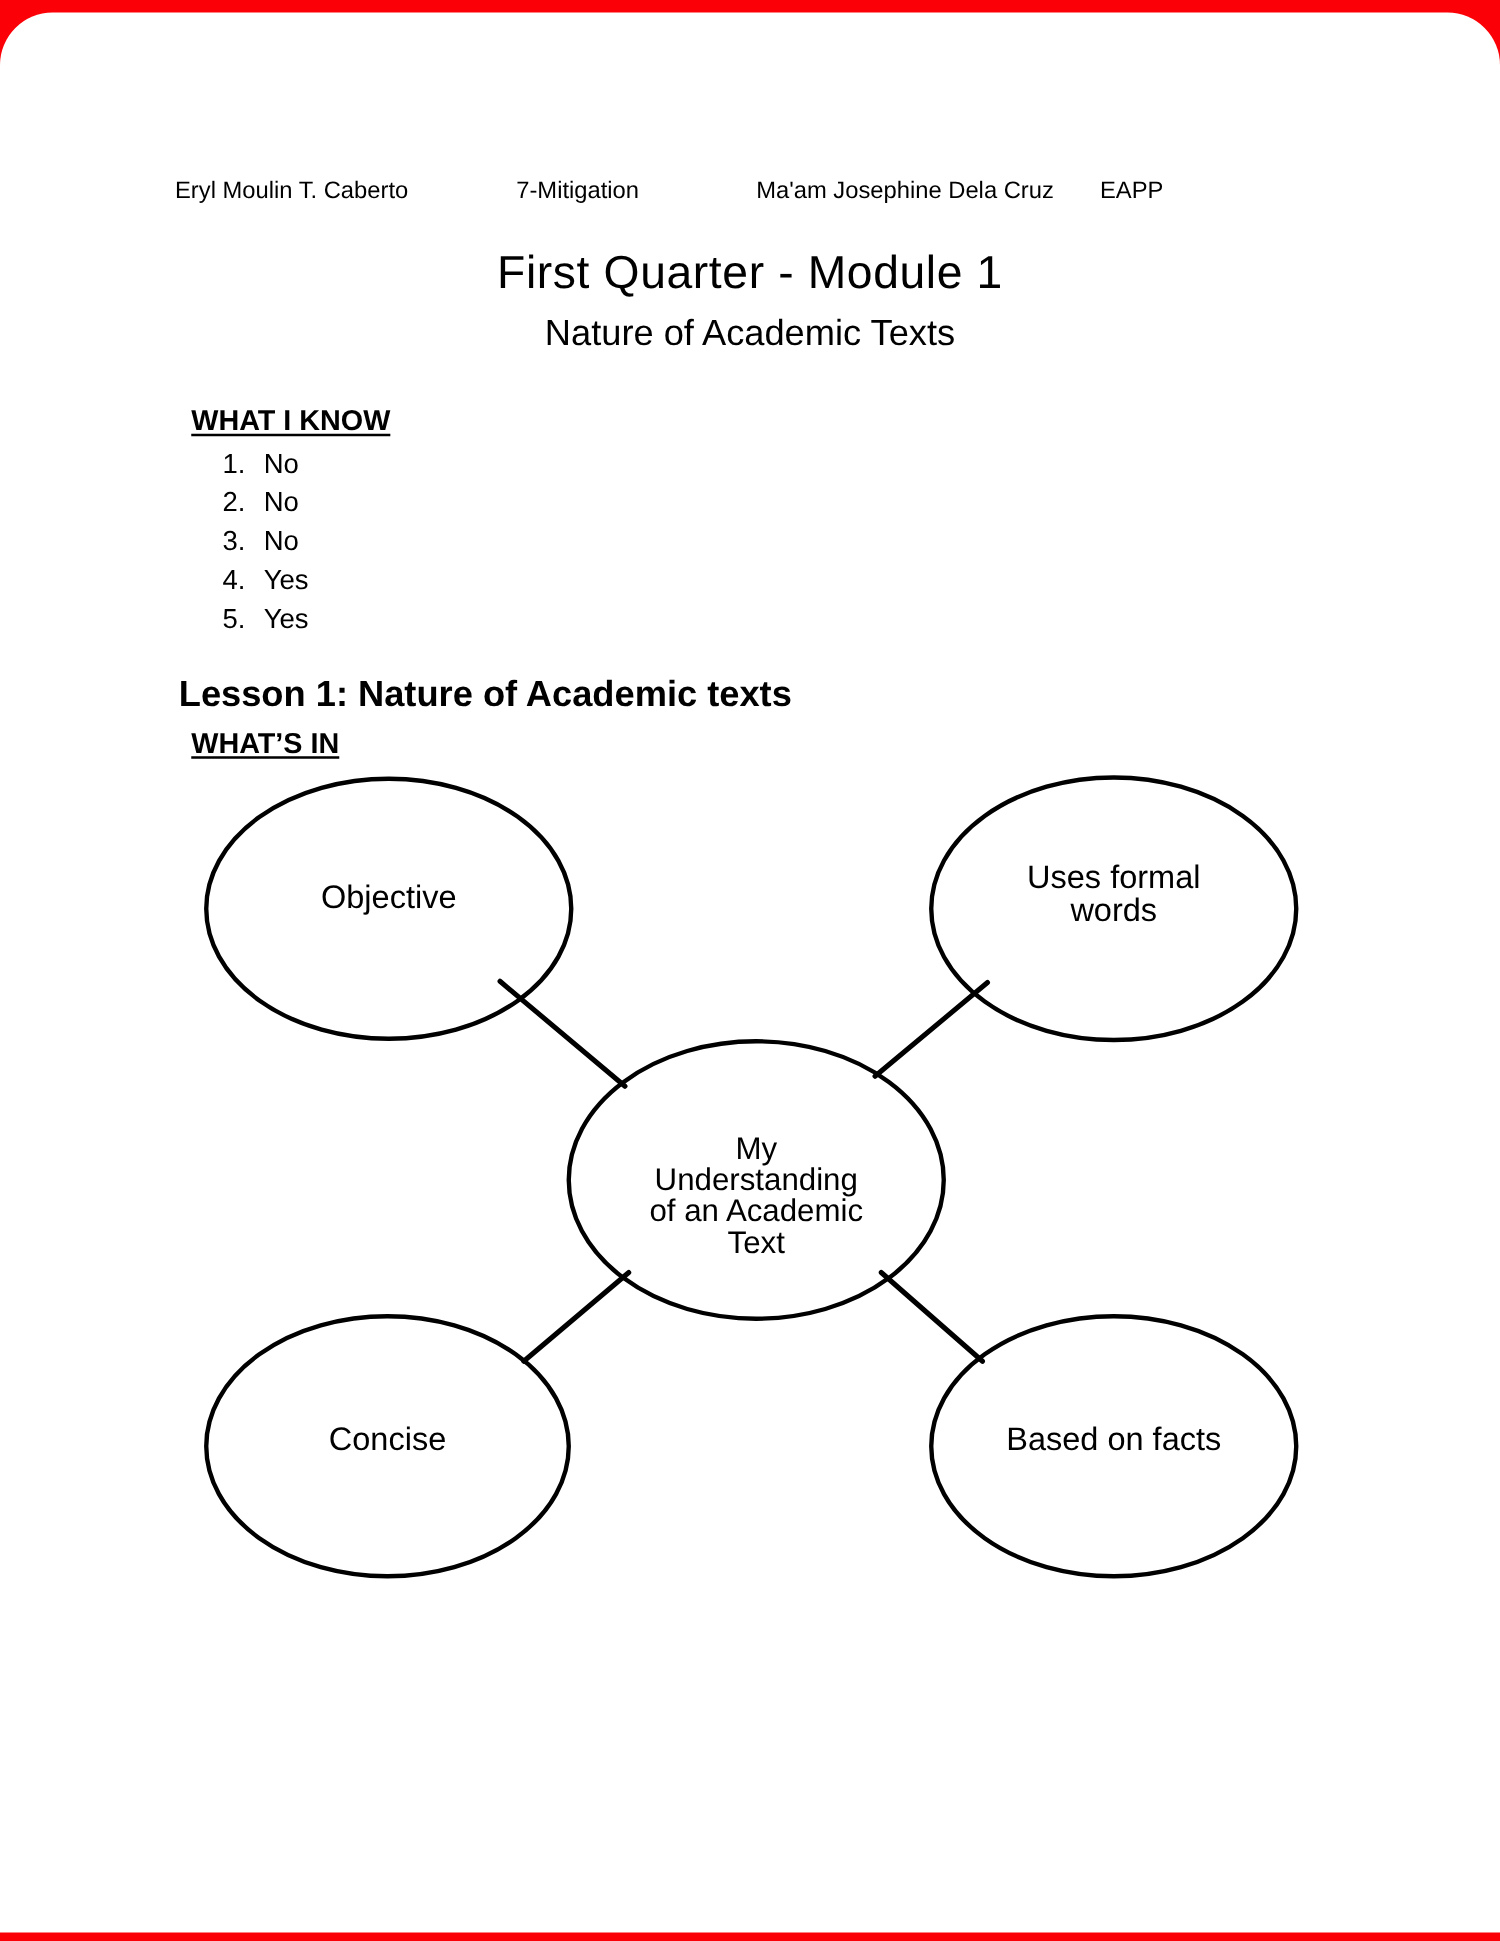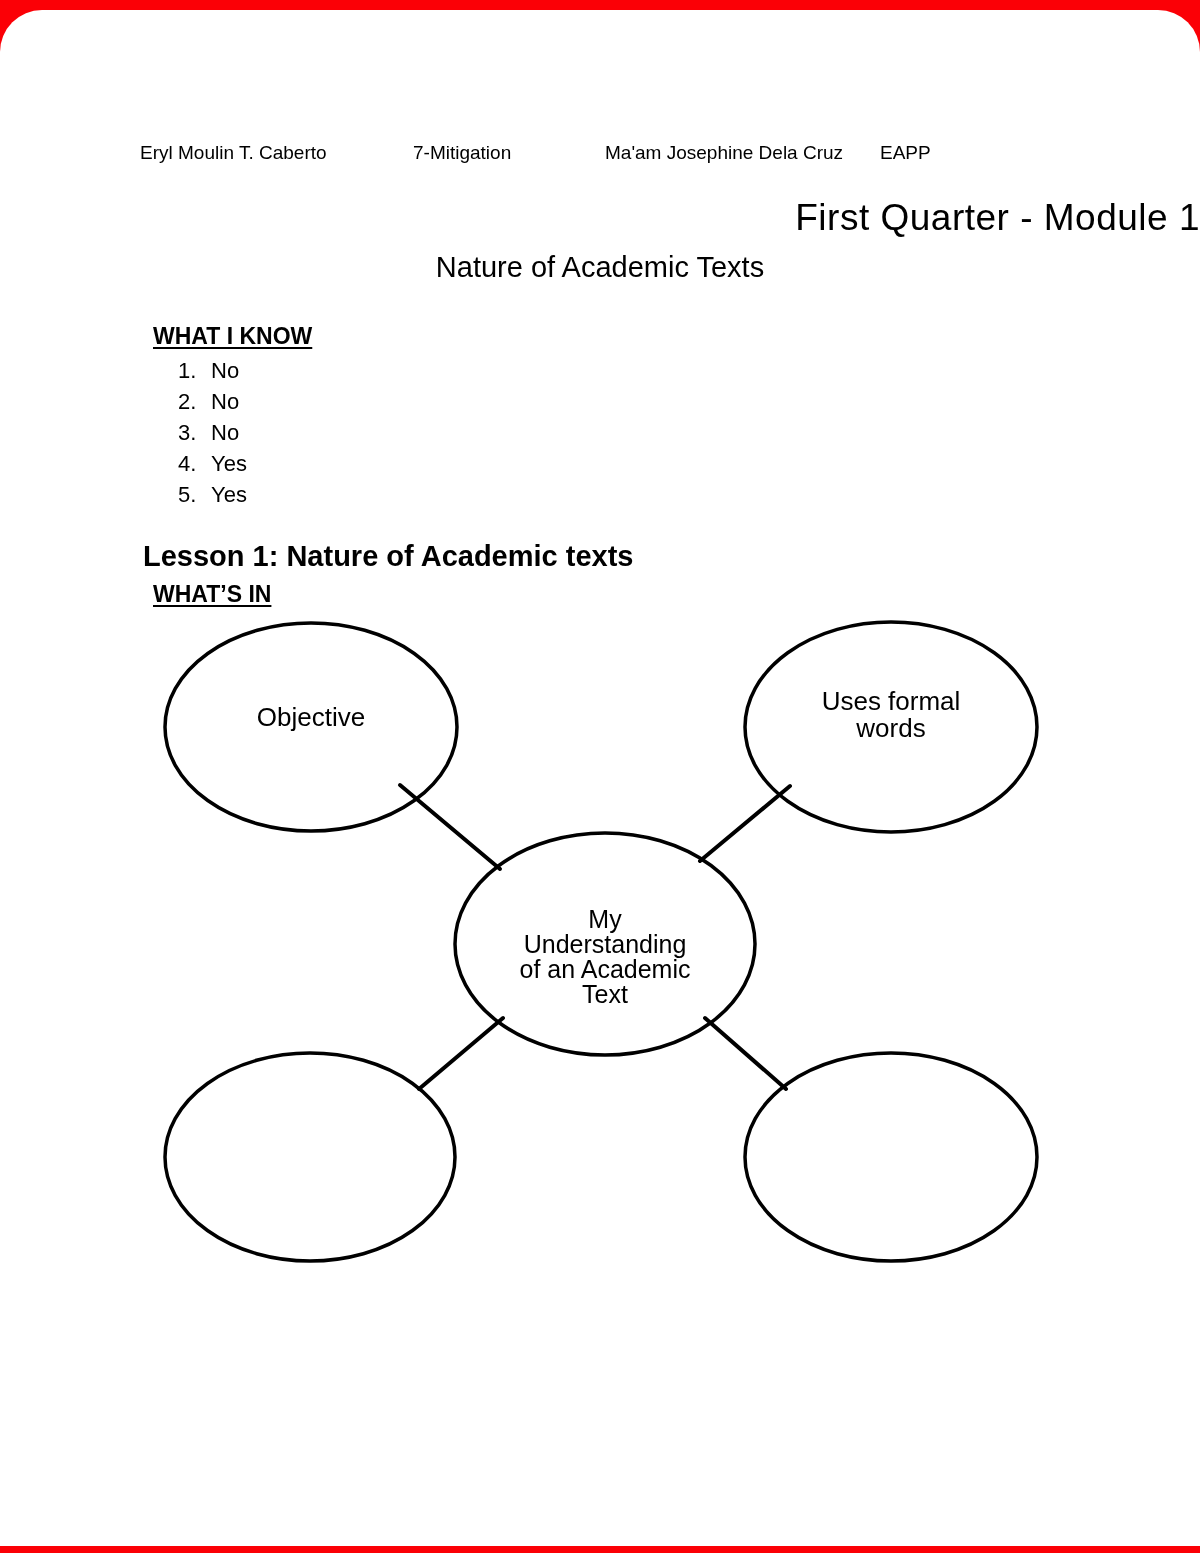--- a/index.html
+++ b/index.html
@@ -22,21 +22,21 @@
     position: absolute;
     left: 0; top: 0;
     width: 1200px; height: 1378px;
   }
   .abs { position: absolute; }
 
   .hdr { font-size: 19px; line-height: 22px; white-space: nowrap; }
 
   .doc-title {
     left: 0; top: 196px; width: 1200px;
-    text-align: right;
+    text-align: center;
     font-size: 37px; line-height: 44px;
     letter-spacing: 0.5px;
   }
   .doc-subtitle {
     left: 0; top: 250px; width: 1200px;
     text-align: center;
     font-size: 29px; line-height: 34px;
   }
 
   .section-heading {
@@ -128,14 +128,16 @@
     <line x1="705" y1="1018" x2="786" y2="1089" stroke="#000" stroke-width="4" stroke-linecap="round"></line>
   </svg>
 
   <div class="abs node-label" style="left:161px; top:704px; width:300px;">Objective</div>
   <div class="abs node-label" style="left:741px; top:688px; width:300px;">Uses formal
 words</div>
   <div class="abs center-label" style="left:455px; top:871px; width:300px;">My
 Understanding
 of an Academic
 Text</div>
+  <div class="abs node-label" style="left:160px; top:1138px; width:300px;">Concise</div>
+  <div class="abs node-label" style="left:741px; top:1138px; width:300px;">Based on facts</div>
 
 </div>
 
 </body></html>

